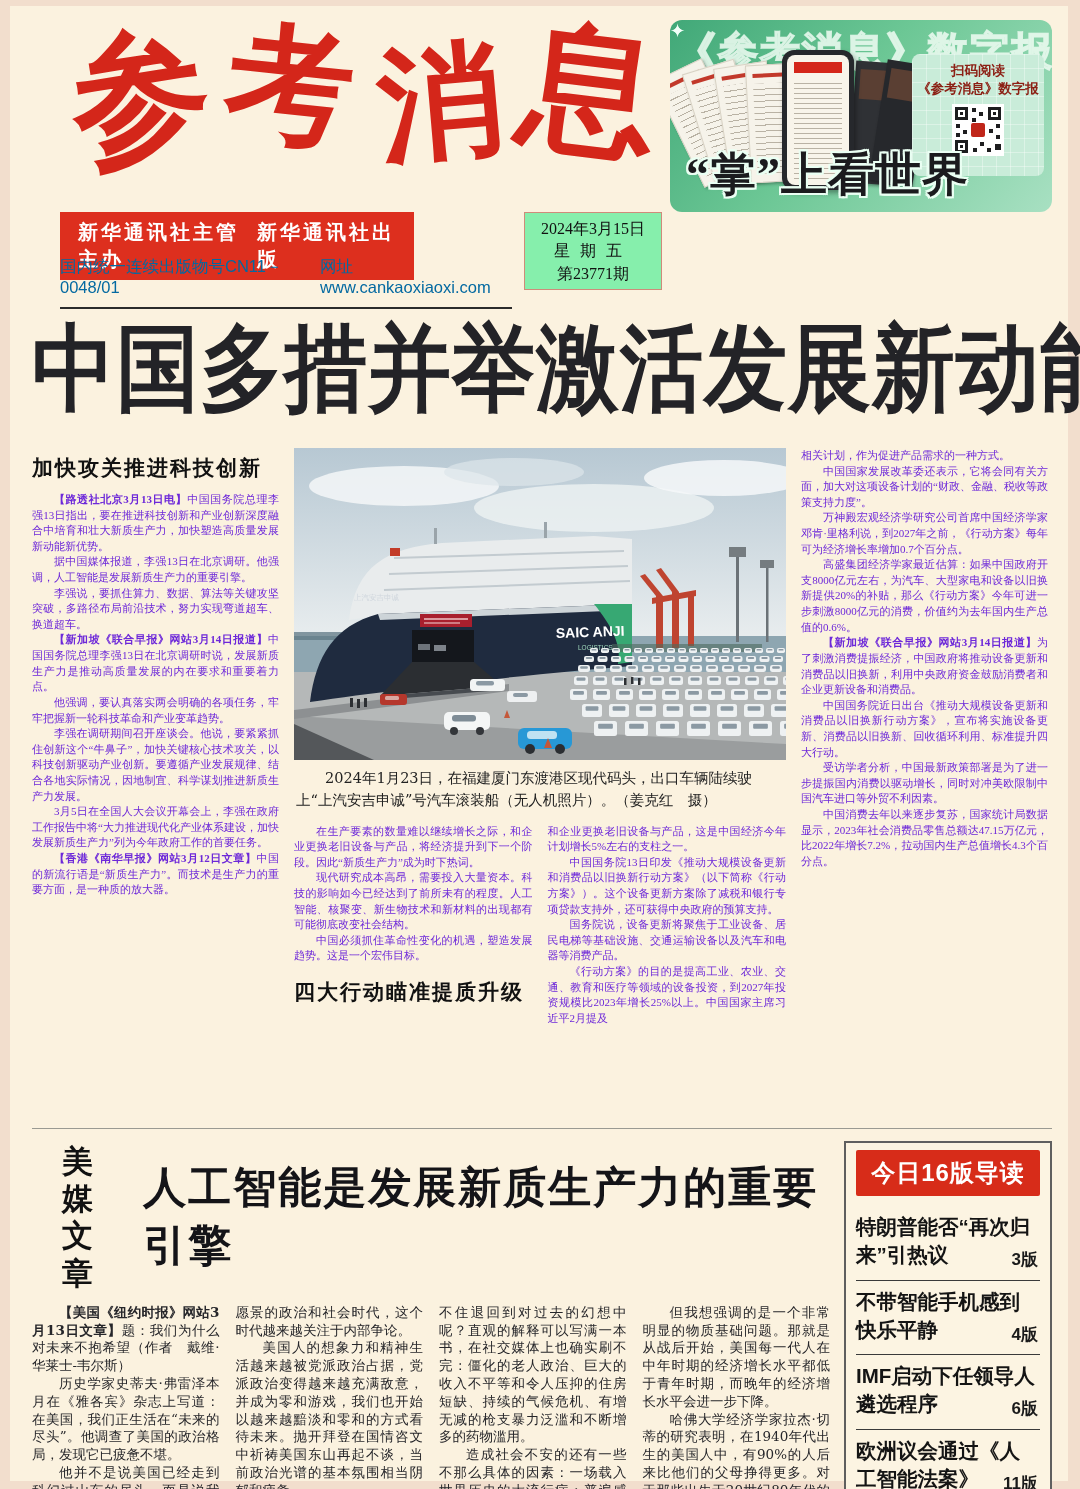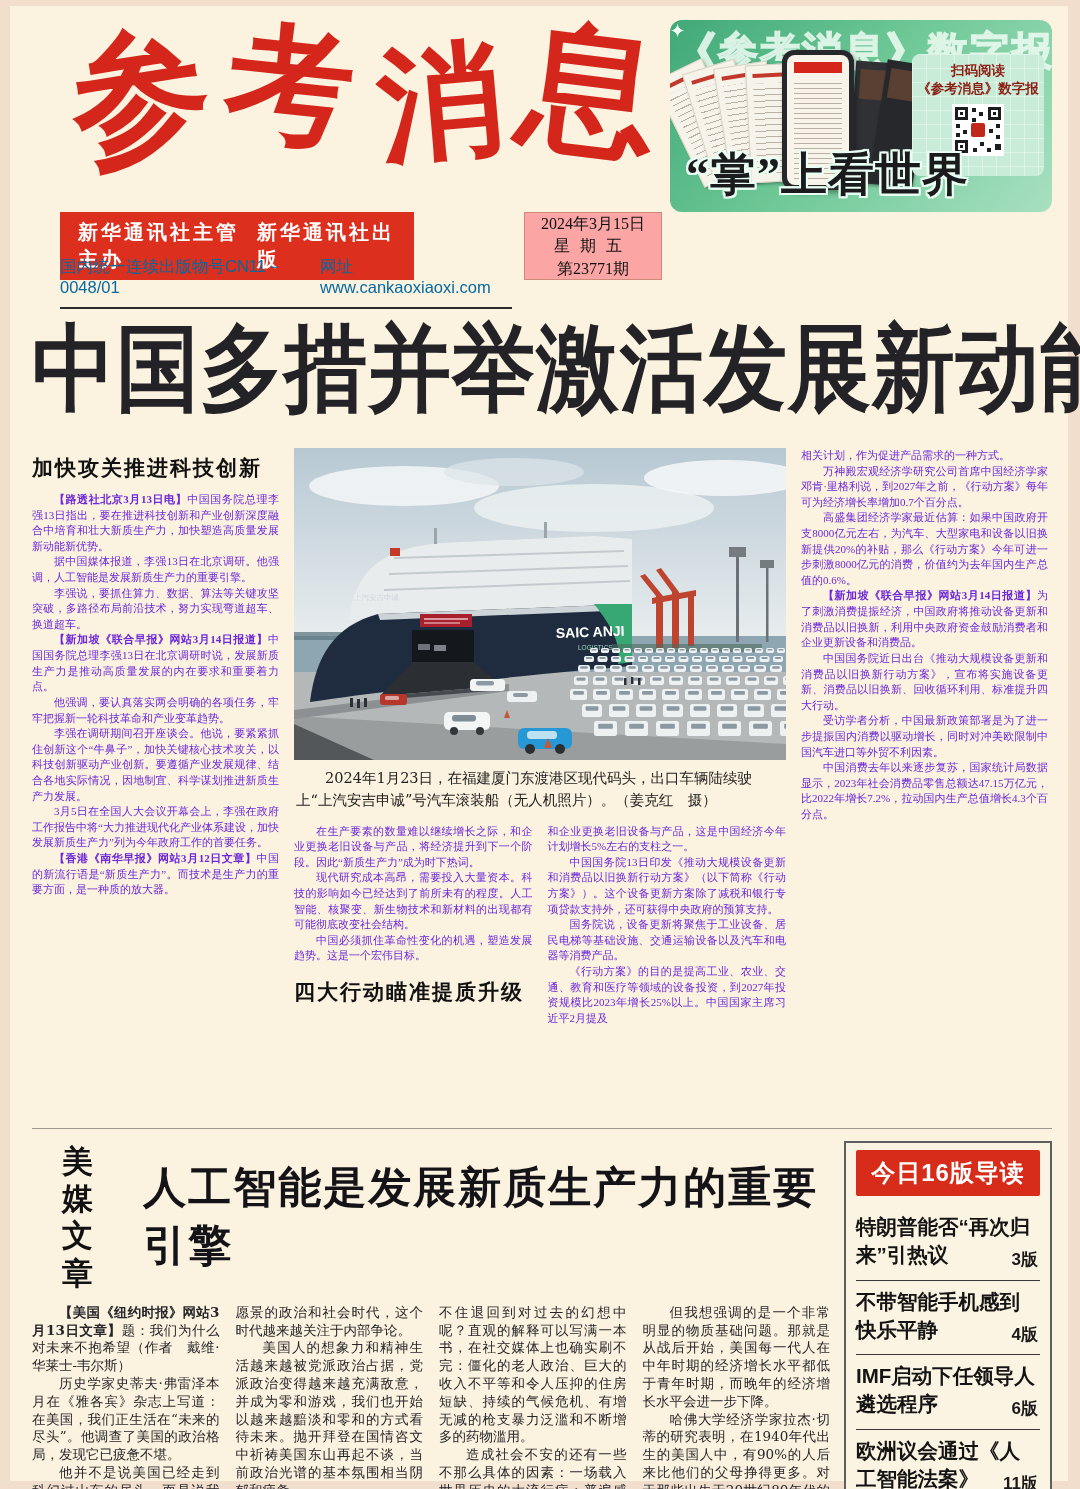--- a/index.html
+++ b/index.html
@@ -39,23 +39,23 @@
     padding:7px 18px; display:flex; justify-content:space-between;
     letter-spacing:3px;
   }
   .issn-row {
     position:absolute; left:28px; top:232px; width:452px;
     font-family:"Liberation Sans", sans-serif; font-size:16.5px; color:#0369a1;
     display:flex; justify-content:space-between;
     border-bottom:2px solid #2b2b2b; padding-bottom:10px;
   }
   .datebox {
-    position:absolute; left:492px; top:188px; width:138px; height:68px;
-    border:1px solid #cf8b7a; background:#fca5a5;
-    text-align:center; font-size:16px; color:#111; line-height:1.4;
+    position:absolute; left:492px; top:188px; width:138px; height:78px;
+    border:1px solid #cf8b7a; background:#86efac;
+    text-align:center; font-size:16px; color:#111; padding-top:5px; line-height:1.4;
   }
   .datebox .d2 { letter-spacing:10px; }
 
   
   .promo {
     position:absolute; right:0; top:-4px; width:382px; height:192px;
     border-radius:12px; overflow:hidden;
     background:linear-gradient(130deg,#41a878 0%,#6cc795 45%,#a8e0c2 100%);
   }
   .promo-watermark {
@@ -538,20 +538,21 @@
             <p class="para cont">和企业更换老旧设备与产品，这是中国经济今年计划增长5%左右的支柱之一。</p>
             <p class="para">中国国务院13日印发《推动大规模设备更新和消费品以旧换新行动方案》（以下简称《行动方案》）。这个设备更新方案除了减税和银行专项贷款支持外，还可获得中央政府的预算支持。</p>
             <p class="para">国务院说，设备更新将聚焦于工业设备、居民电梯等基础设施、交通运输设备以及汽车和电器等消费产品。</p>
             <p class="para">《行动方案》的目的是提高工业、农业、交通、教育和医疗等领域的设备投资，到2027年投资规模比2023年增长25%以上。中国国家主席习近平2月提及</p>
           </div>
       </div>
     </div>
 
     <div class="col-narrow">
         <p class="para cont">相关计划，作为促进产品需求的一种方式。</p>
+        <p class="para">中国国家发展改革委还表示，它将会同有关方面，加大对这项设备计划的“财政、金融、税收等政策支持力度”。</p>
         <p class="para">万神殿宏观经济学研究公司首席中国经济学家邓肯·里格利说，到2027年之前，《行动方案》每年可为经济增长率增加0.7个百分点。</p>
         <p class="para">高盛集团经济学家最近估算：如果中国政府开支8000亿元左右，为汽车、大型家电和设备以旧换新提供20%的补贴，那么《行动方案》今年可进一步刺激8000亿元的消费，价值约为去年国内生产总值的0.6%。</p>
         <p class="para"><b>【新加坡《联合早报》网站3月14日报道】</b>为了刺激消费提振经济，中国政府将推动设备更新和消费品以旧换新，利用中央政府资金鼓励消费者和企业更新设备和消费品。</p>
         <p class="para">中国国务院近日出台《推动大规模设备更新和消费品以旧换新行动方案》，宣布将实施设备更新、消费品以旧换新、回收循环利用、标准提升四大行动。</p>
         <p class="para">受访学者分析，中国最新政策部署是为了进一步提振国内消费以驱动增长，同时对冲美欧限制中国汽车进口等外贸不利因素。</p>
         <p class="para">中国消费去年以来逐步复苏，国家统计局数据显示，2023年社会消费品零售总额达47.15万亿元，比2022年增长7.2%，拉动国内生产总值增长4.3个百分点。</p>
       </div>
   </div>
 
   <hr class="divider">

